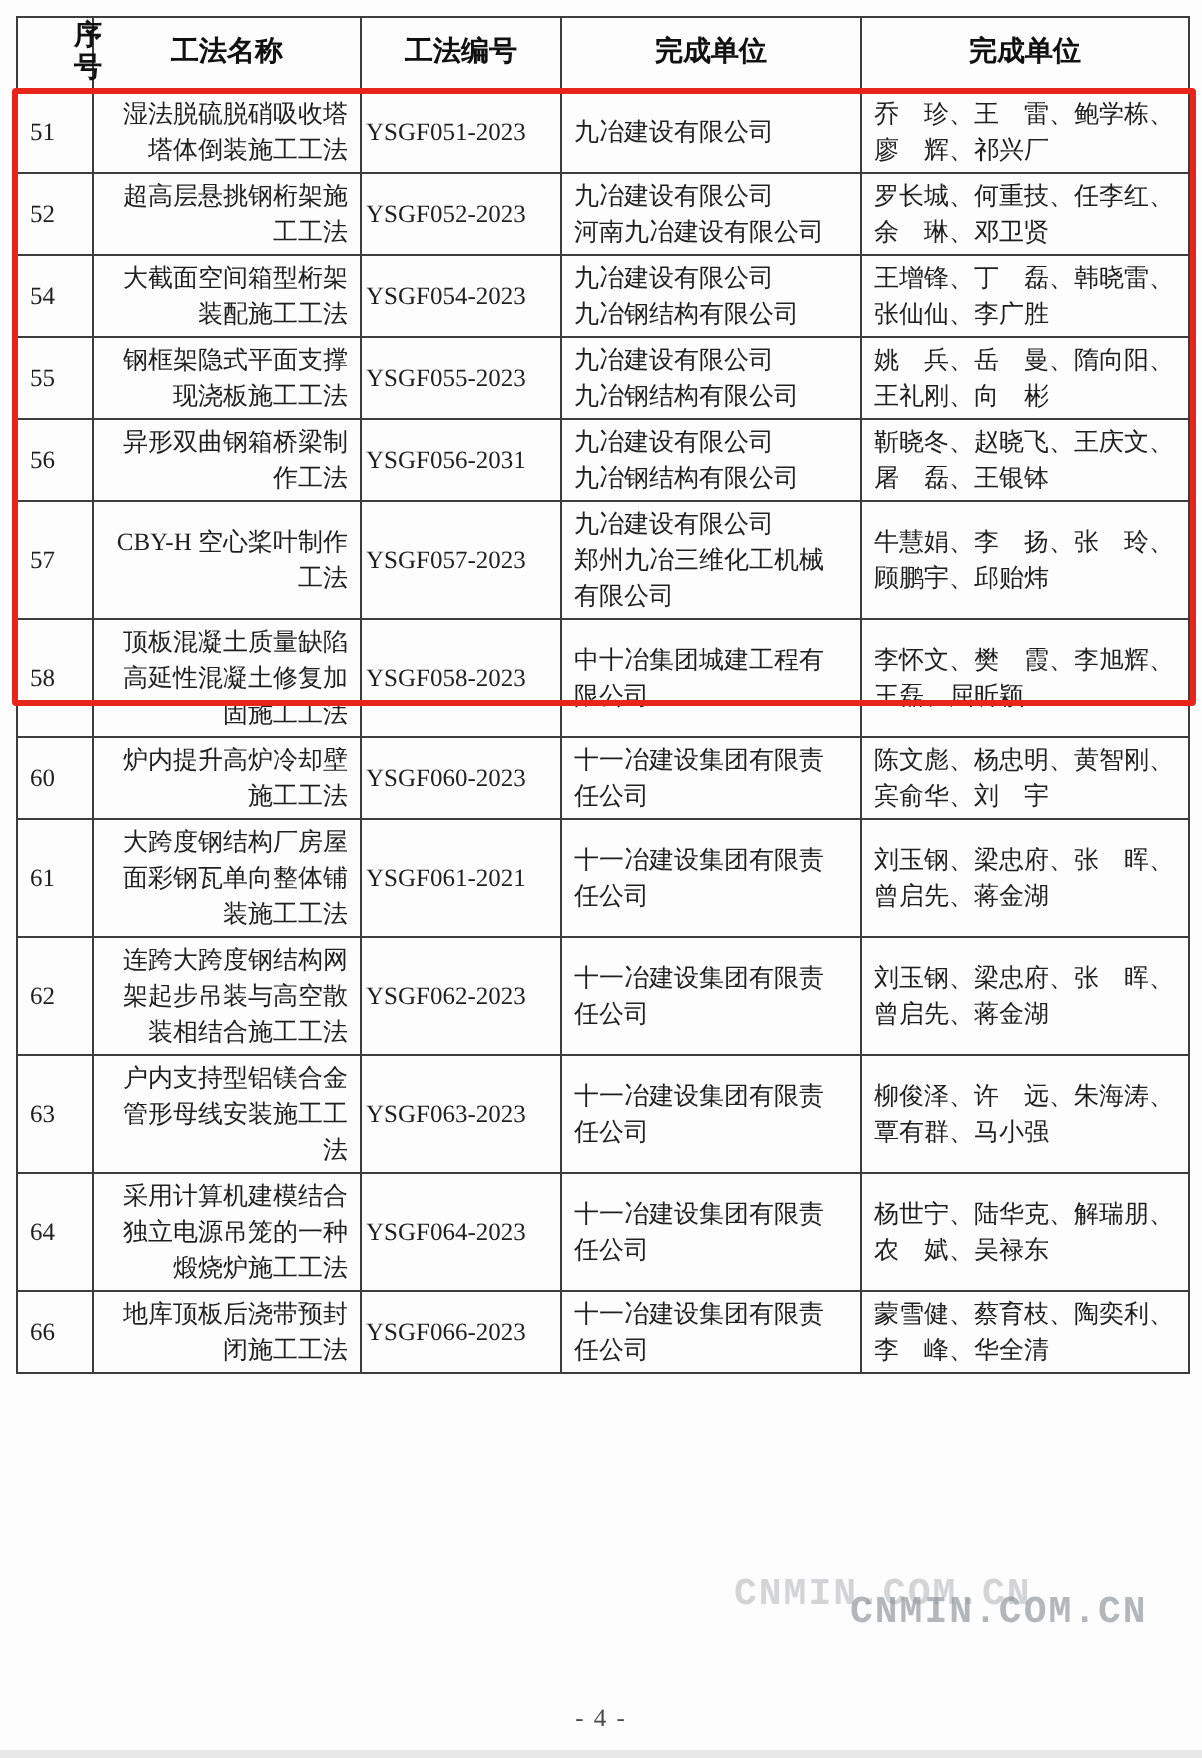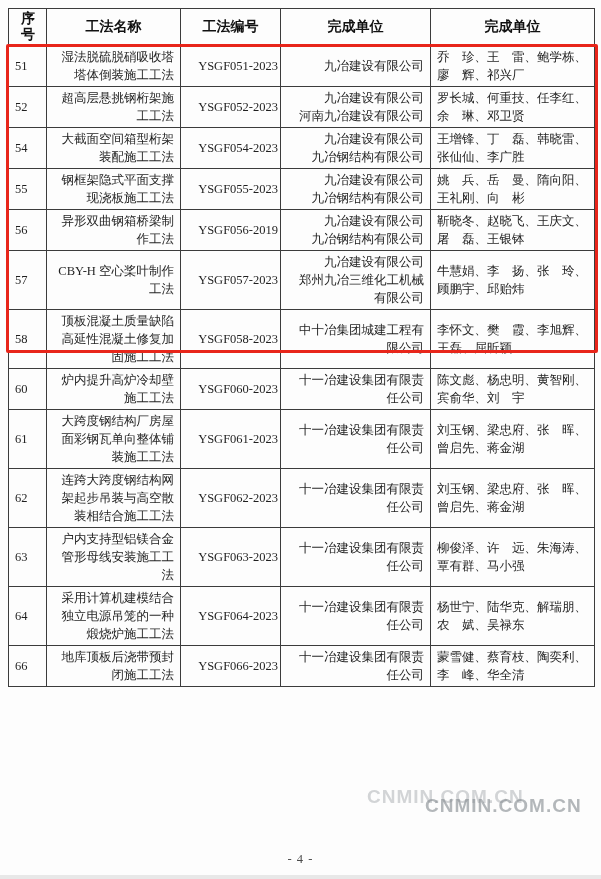--- a/index.html
+++ b/index.html
@@ -21,42 +21,42 @@
     border:1px solid #3c3c3c;
     vertical-align:middle;
   }
   .methods th {
     font-size:14px; font-weight:bold;
     line-height:16px;
     padding:2px;
     text-align:center;
     color:#111;
   }
-  .methods th.col-no { padding:2px 12px; word-break:break-all;text-align:center; }
+  .methods th.col-no { padding:2px 28px; word-break:break-all;text-align:center; }
   .methods td {
     font-size:12.5px;
     line-height:18px;
     padding:2px 6px;
   }
   td.cell-no   { }
   td.cell-name { text-align:right; }
-  td.cell-code { text-align:right; padding:2px 2px; }
-  td.cell-unit { text-align:right; white-space:pre-line; }
+  td.cell-code { text-align:left; padding:2px 2px; }
+  td.cell-unit { text-align:left; white-space:pre-line; }
   td.cell-people { text-align:left; }
   .red-box {
     position:absolute;
     border:3px solid #e8251a;
     border-radius:2px;
     pointer-events:none;
     z-index:4;
   }
   .watermark {
     position:absolute;
     left:425px; top:795px;
-    font-family:Liberation Sans, sans-serif;
+    font-family:Liberation Mono, monospace;
     font-size:19px; font-weight:bold;
     letter-spacing:1px;
     color:rgba(130,136,142,0.60);
     text-shadow:-58px -9px 0 rgba(145,150,156,0.40);
     z-index:5;
     pointer-events:none;
     white-space:nowrap;
   }
   .page-number {
     position:absolute;
@@ -122,21 +122,21 @@
           <td class="cell-no">55</td>
           <td class="cell-name">钢框架隐式平面支撑现浇板施工工法</td>
           <td class="cell-code">YSGF055-2023</td>
           <td class="cell-unit">九冶建设有限公司
 九冶钢结构有限公司</td>
           <td class="cell-people">姚　兵、岳　曼、隋向阳、王礼刚、向　彬</td>
         </tr>
         <tr class="hl">
           <td class="cell-no">56</td>
           <td class="cell-name">异形双曲钢箱桥梁制作工法</td>
-          <td class="cell-code">YSGF056-2019</td>
+          <td class="cell-code">YSGF056-2031</td>
           <td class="cell-unit">九冶建设有限公司
 九冶钢结构有限公司</td>
           <td class="cell-people">靳晓冬、赵晓飞、王庆文、屠　磊、王银钵</td>
         </tr>
         <tr class="hl">
           <td class="cell-no">57</td>
           <td class="cell-name">CBY-H 空心桨叶制作工法</td>
           <td class="cell-code">YSGF057-2023</td>
           <td class="cell-unit">九冶建设有限公司
 郑州九冶三维化工机械有限公司</td>
@@ -152,21 +152,21 @@
         <tr>
           <td class="cell-no">60</td>
           <td class="cell-name">炉内提升高炉冷却壁施工工法</td>
           <td class="cell-code">YSGF060-2023</td>
           <td class="cell-unit">十一冶建设集团有限责任公司</td>
           <td class="cell-people">陈文彪、杨忠明、黄智刚、宾俞华、刘　宇</td>
         </tr>
         <tr>
           <td class="cell-no">61</td>
           <td class="cell-name">大跨度钢结构厂房屋面彩钢瓦单向整体铺装施工工法</td>
-          <td class="cell-code">YSGF061-2023</td>
+          <td class="cell-code">YSGF061-2021</td>
           <td class="cell-unit">十一冶建设集团有限责任公司</td>
           <td class="cell-people">刘玉钢、梁忠府、张　晖、曾启先、蒋金湖</td>
         </tr>
         <tr>
           <td class="cell-no">62</td>
           <td class="cell-name">连跨大跨度钢结构网架起步吊装与高空散装相结合施工工法</td>
           <td class="cell-code">YSGF062-2023</td>
           <td class="cell-unit">十一冶建设集团有限责任公司</td>
           <td class="cell-people">刘玉钢、梁忠府、张　晖、曾启先、蒋金湖</td>
         </tr>

